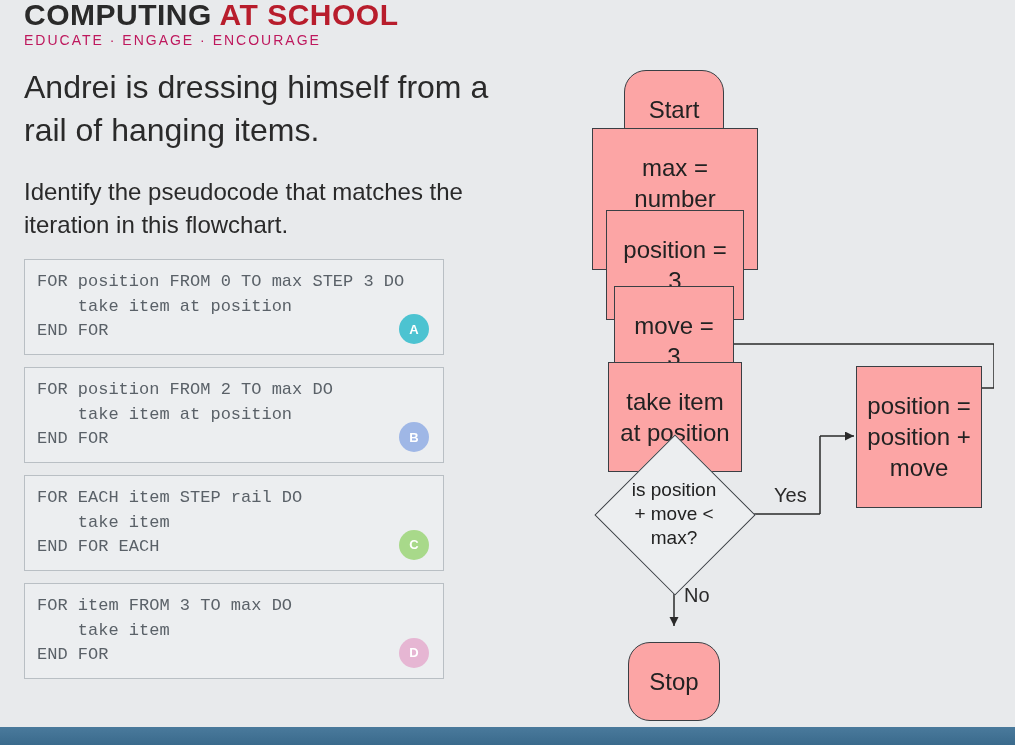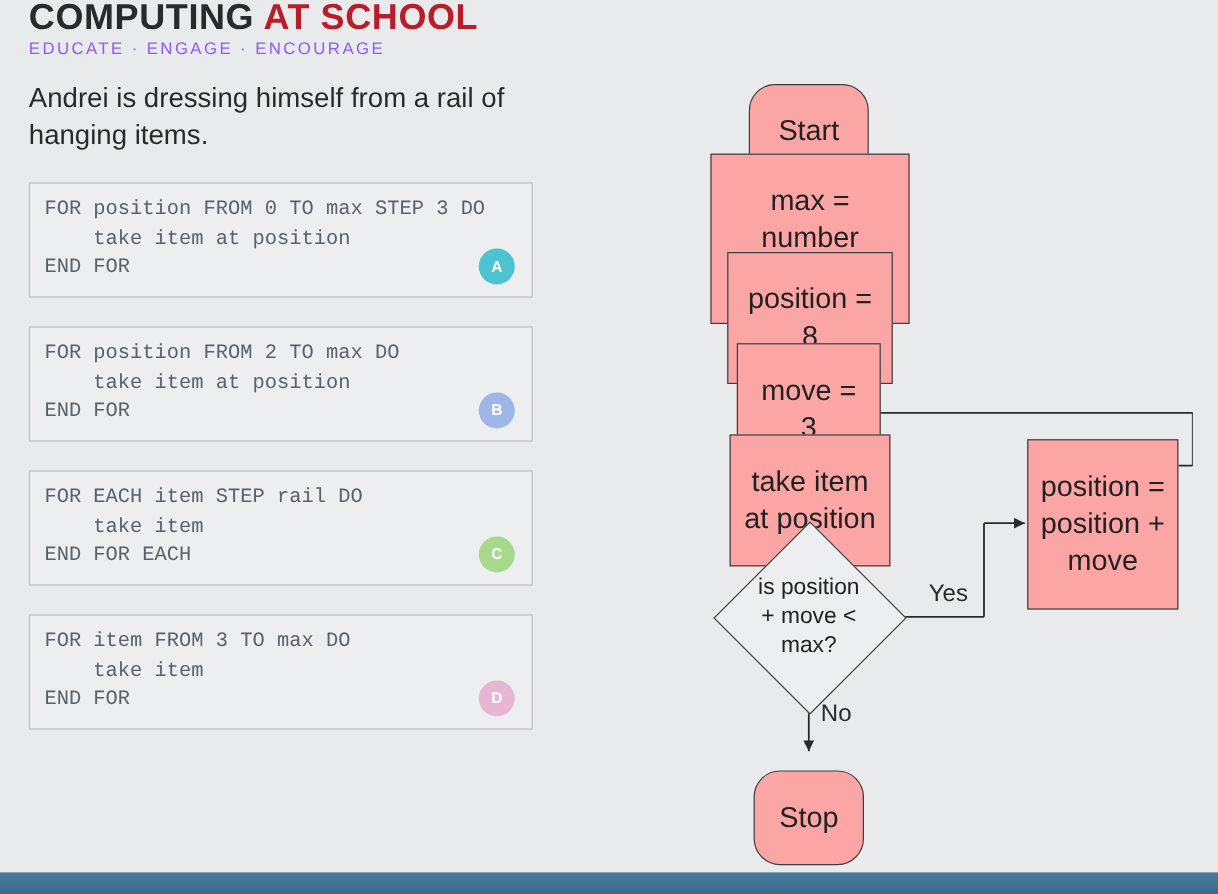--- a/index.html
+++ b/index.html
@@ -20,48 +20,48 @@
     font-size: 30px;
     font-weight: 900;
     letter-spacing: 0.5px;
     color: #2a2a2a;
     line-height: 1;
   }
   .logo-line1 .accent { color: #b81d2c; }
   .logo-line2 {
     font-size: 14px;
     letter-spacing: 2px;
-    color: #8b5cf6;
+    color: #be185d;
     margin-top: 2px;
   }
   .content {
     display: flex;
     flex-direction: row;
     padding: 18px 0 0 24px;
     gap: 10px;
   }
   .left {
     width: 480px;
   }
   .question {
-    font-size: 23px;
+    font-size: 32px;
     line-height: 1.35;
     color: #2a2a2a;
     margin-bottom: 24px;
   }
   .prompt {
     font-size: 24px;
     line-height: 1.35;
     color: #2a2a2a;
     margin-bottom: 18px;
   }
   .options {
     display: flex;
     flex-direction: column;
-    gap: 24px;
+    gap: 12px;
   }
   .option {
     border: 1px solid #b9bfc4;
     background: #eceef0;
     padding: 10px 12px 10px 12px;
     position: relative;
     width: 420px;
     box-sizing: border-box;
   }
   .option pre {
@@ -158,20 +158,21 @@
 <div class="header">
   <div class="logo-line1">
     <span>COMPUTING </span><span class="accent">AT SCHOOL</span>
   </div>
   <div class="logo-line2">EDUCATE · ENGAGE · ENCOURAGE</div>
 </div>
 
 <div class="content">
   <div class="left">
     <div class="question">Andrei is dressing himself from a rail of hanging items.</div>
+    <div class="prompt">Identify the pseudocode that matches the iteration in this flowchart.</div>
 
     <div class="options">
       <div class="option">
         <pre>FOR position FROM 0 TO max STEP 3 DO
     take item at position
 END FOR</pre>
         <div class="badge badge-a">A</div>
       </div>
       <div class="option">
         <pre>FOR position FROM 2 TO max DO
@@ -219,21 +220,21 @@
       <line x1="468" y1="322" x2="480" y2="322" stroke="#2a2a2a" stroke-width="1.5"></line>
       <line x1="480" y1="322" x2="480" y2="278" stroke="#2a2a2a" stroke-width="1.5"></line>
       <line x1="480" y1="278" x2="168" y2="278" stroke="#2a2a2a" stroke-width="1.5" marker-end="url(#ah)"></line>
 
       <line x1="160" y1="508" x2="160" y2="560" stroke="#2a2a2a" stroke-width="1.5" marker-end="url(#ah)"></line>
     </svg>
 
     <div class="fbox rounded" style="left:110px; top:4px; width:100px;">Start</div>
     <div class="fbox" style="left:78px; top:62px; width:166px; white-space:pre-line;">max = number
 of clothes - 1</div>
-    <div class="fbox" style="left:92px; top:144px; width:138px;">position = 8</div>
+    <div class="fbox" style="left:92px; top:144px; width:138px;">position = 3</div>
     <div class="fbox" style="left:100px; top:220px; width:120px;">move = 3</div>
     <div class="fbox" style="left:94px; top:296px; width:134px; white-space:pre-line;">take item
 at position</div>
 
     <div class="diamond-wrap" style="left:80px; top:388px;">
       <div class="diamond"></div>
       <div class="diamond-label" style="white-space:pre-line;">is position
 + move &lt;
 max?</div>
     </div>

